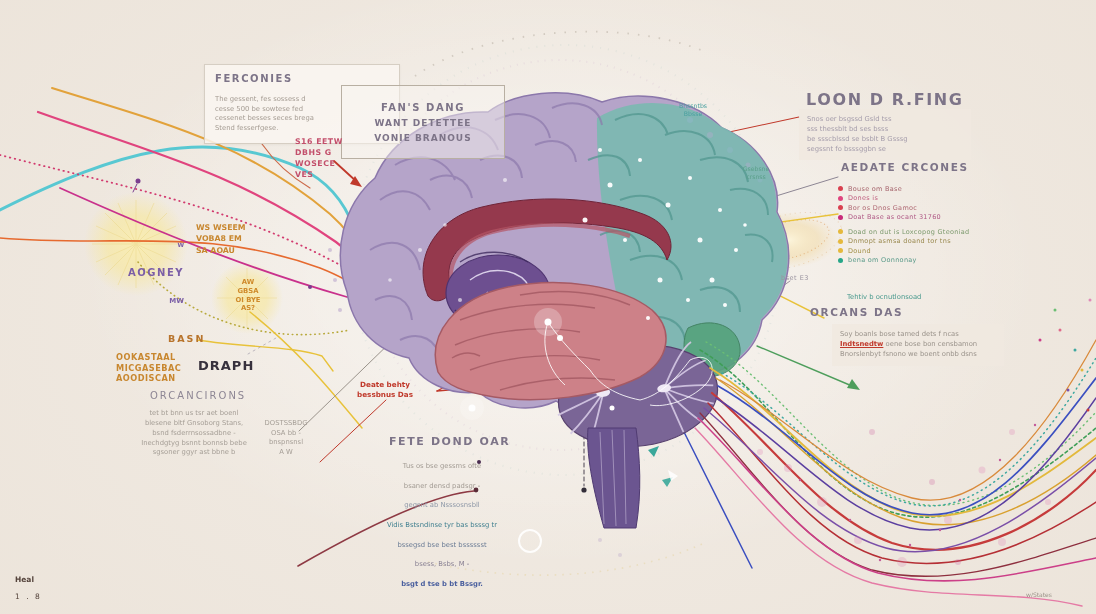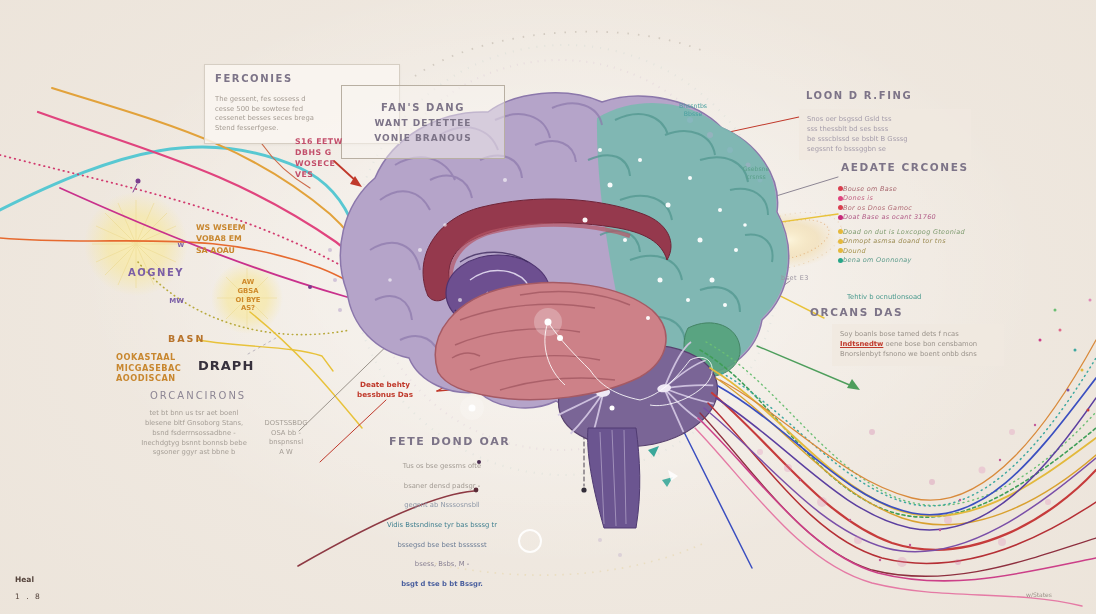--- a/index.html
+++ b/index.html
@@ -8,21 +8,21 @@
     font-family:"DejaVu Sans","Liberation Sans",sans-serif;
     background:
       radial-gradient(ellipse 780px 480px at 51% 44%, rgba(255,255,255,.55), rgba(255,255,255,0) 62%),
       radial-gradient(ellipse 1300px 850px at 50% 50%, #f2ece5 0%, #ece4da 60%, #e3d9cc 88%, #ddd2c3 100%);
   }
   .lbl{position:absolute;white-space:pre-line;}
   .hd{font-weight:bold;color:#7d7488;letter-spacing:1.6px;}
   .box{position:absolute;}
   .fbox{background:rgba(250,246,241,.85);border:1px solid #d6cec3;box-shadow:0 1px 2px rgba(120,100,90,.08);}
   .obox{background:rgba(240,233,224,.8);}
-  .lgd-row{display:flex;align-items:center;height:9.5px;font-style:italic;}
+  .lgd-row{display:flex;align-items:center;gap:5px;height:9.5px;}
   .lgd-dot{width:5px;height:5px;border-radius:50%;flex:0 0 auto;}
   .lgd-txt{font-size:6.5px;letter-spacing:.3px;white-space:nowrap;}
   svg{position:absolute;left:0;top:0;}
 </style>
 </head>
 <body>
 
 <div class="stage">
 
   <svg width="1096" height="614" viewBox="0 0 1096 614">
@@ -260,21 +260,21 @@
     <div class="hd" style="font-size:10px;">FAN'S DANG</div>
     <div class="hd" style="font-size:9px;letter-spacing:1px;">WANT DETETTEE</div>
     <div class="hd" style="font-size:9px;letter-spacing:1px;">VONIE BRANOUS</div>
   </div>
 
   <div class="lbl" style="left:295px;top:137px;font-size:7.8px;font-weight:bold;color:#c34f6b;line-height:1.4;letter-spacing:.5px;">S16 EETW
 DBHS G
 WOSECE
 VES</div>
 
-  <div class="lbl hd" style="left:806px;top:90px;font-size:10px;">LOON D R.FING</div>
+  <div class="lbl hd" style="left:806px;top:90px;font-size:16px;">LOON D R.FING</div>
   <div class="box obox" style="left:799px;top:109px;width:156px;padding:6px 8px;">
     <div class="lbl" style="position:static;font-size:6.8px;line-height:1.45;color:#a59dab;">Snos oer bsgssd Gsld tss
 sss thessblt bd ses bsss
 be ssscblssd se bsblt B Gsssg
 segssnt fo bsssggbn se</div>
   </div>
 
   <div class="lbl hd" style="left:841px;top:161px;font-size:10.5px;">AEDATE CRCONES</div>
   <div class="box" style="left:838px;top:184px;">
     <div class="lgd-row">

